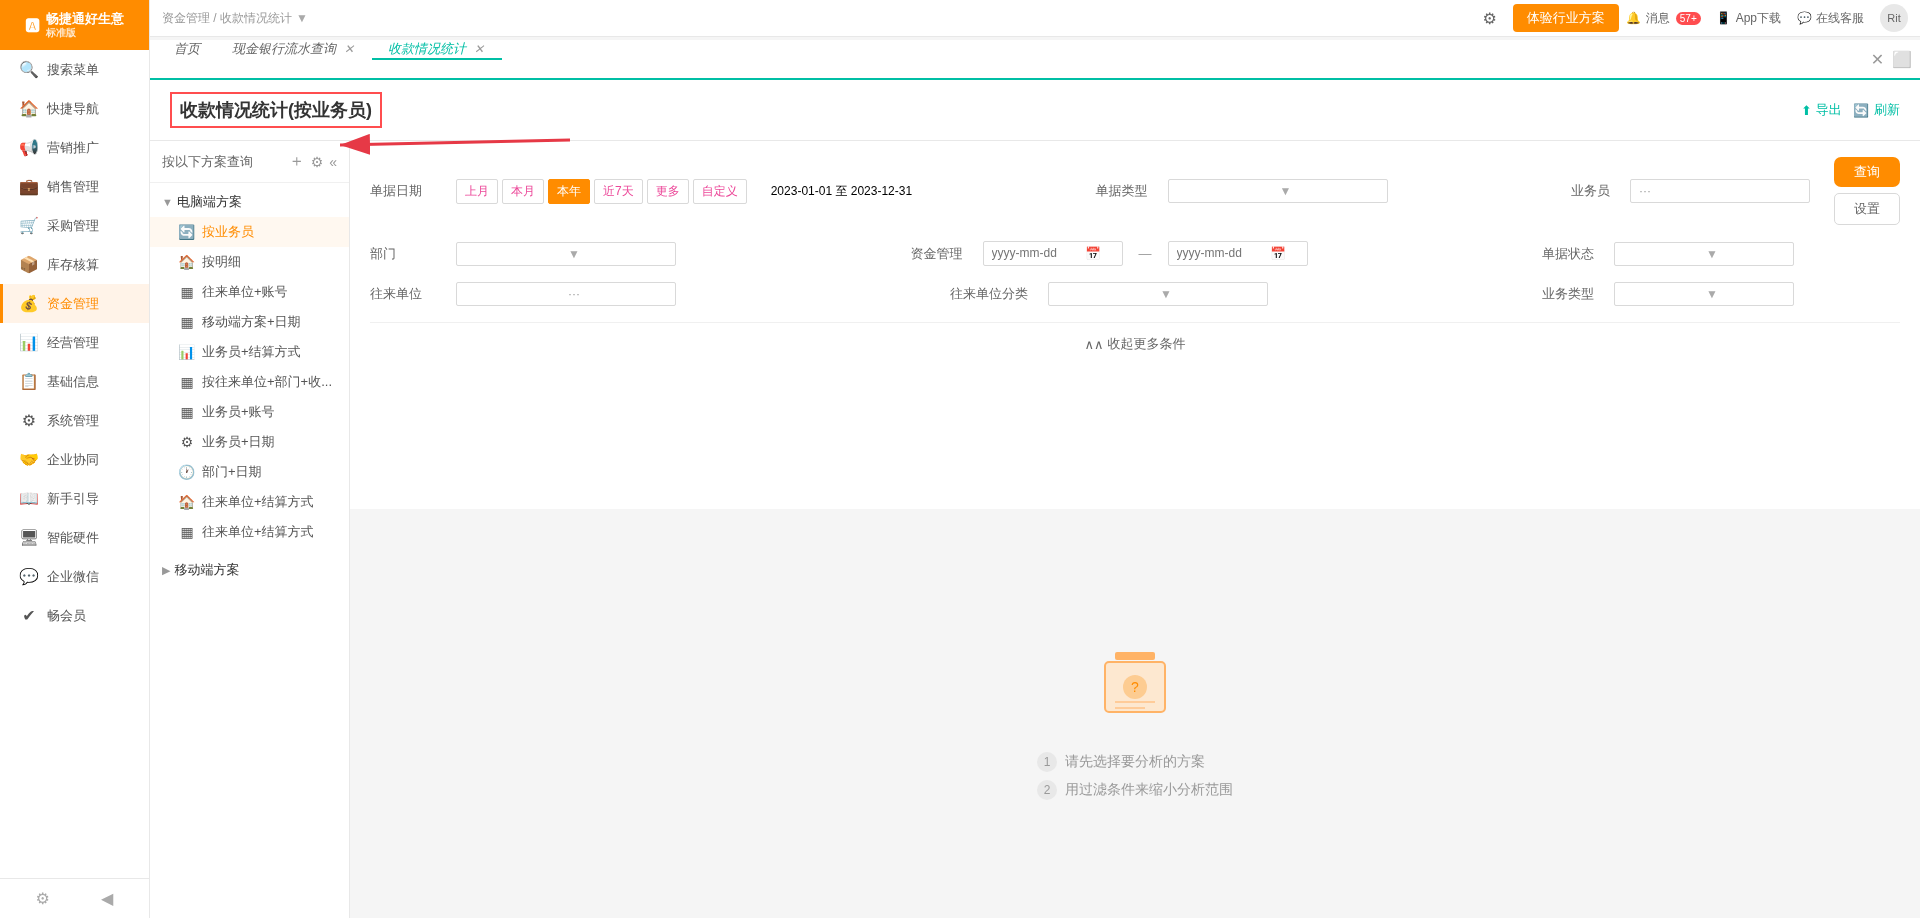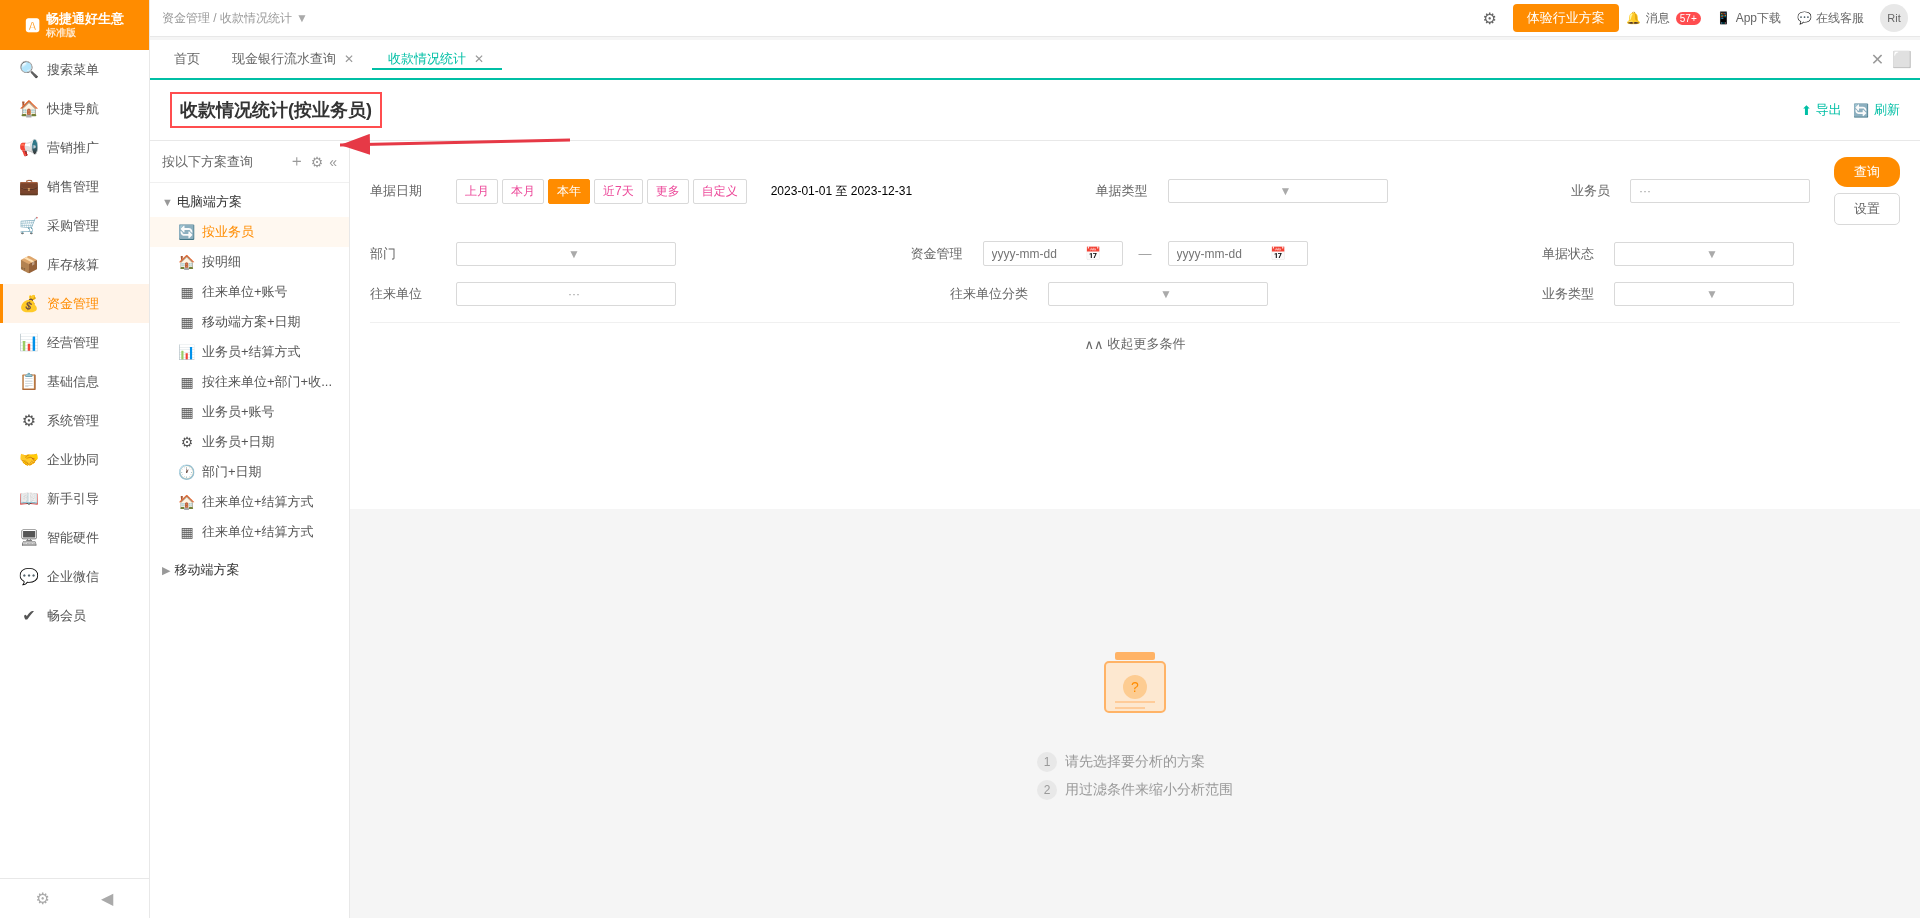--- a/index.html
+++ b/index.html
@@ -272,21 +272,21 @@
       padding: 4px 8px;
       background: #fff;
       cursor: pointer;
       gap: 4px;
       min-width: 200px;
     }
     .filter-select span { flex: 1; color: #999; font-size: 12px; }
     .filter-select .caret { color: #aaa; }
     .filter-input {
       display: flex;
-      align-items: center;
+      align-items: flex-start;
       border: 1px solid #d9d9d9;
       border-radius: 2px;
       padding: 4px 8px;
       background: #fff;
       min-width: 180px;
       gap: 4px;
     }
     .filter-input input {
       border: none;
       outline: none;
@@ -310,21 +310,21 @@
       gap: 4px;
       color: #666;
       cursor: pointer;
       font-size: 13px;
     }
 
     .btn-query {
       background: #ff8c00;
       color: #fff;
       border: none;
-      border-radius: 13px;
+      border-radius: 7px;
       padding: 6px 20px;
       cursor: pointer;
       font-size: 13px;
     }
     .btn-setting {
       background: #fff;
       color: #666;
       border: 1px solid #d9d9d9;
       border-radius: 5px;
       padding: 6px 16px;
@@ -515,21 +515,21 @@
       <span>💬</span>
       <span>在线客服</span>
     </div>
     <div class="user-avatar">
       <span>Rit</span>
     </div>
   </div>
 </div>
 
 <div class="tab-bar">
-  <div id="tabs-container" style="display:flex;align-items:center;">
+  <div id="tabs-container" style="display:flex;align-items:flex-start;font-style:italic;">
       <div class="tab-item">
         <span>首页</span>
       </div>
       <div class="tab-item">
         <span>现金银行流水查询</span>
         <span class="tab-close">✕</span>
       </div>
       <div class="tab-item active">
         <span>收款情况统计</span>
         <span class="tab-close">✕</span>

